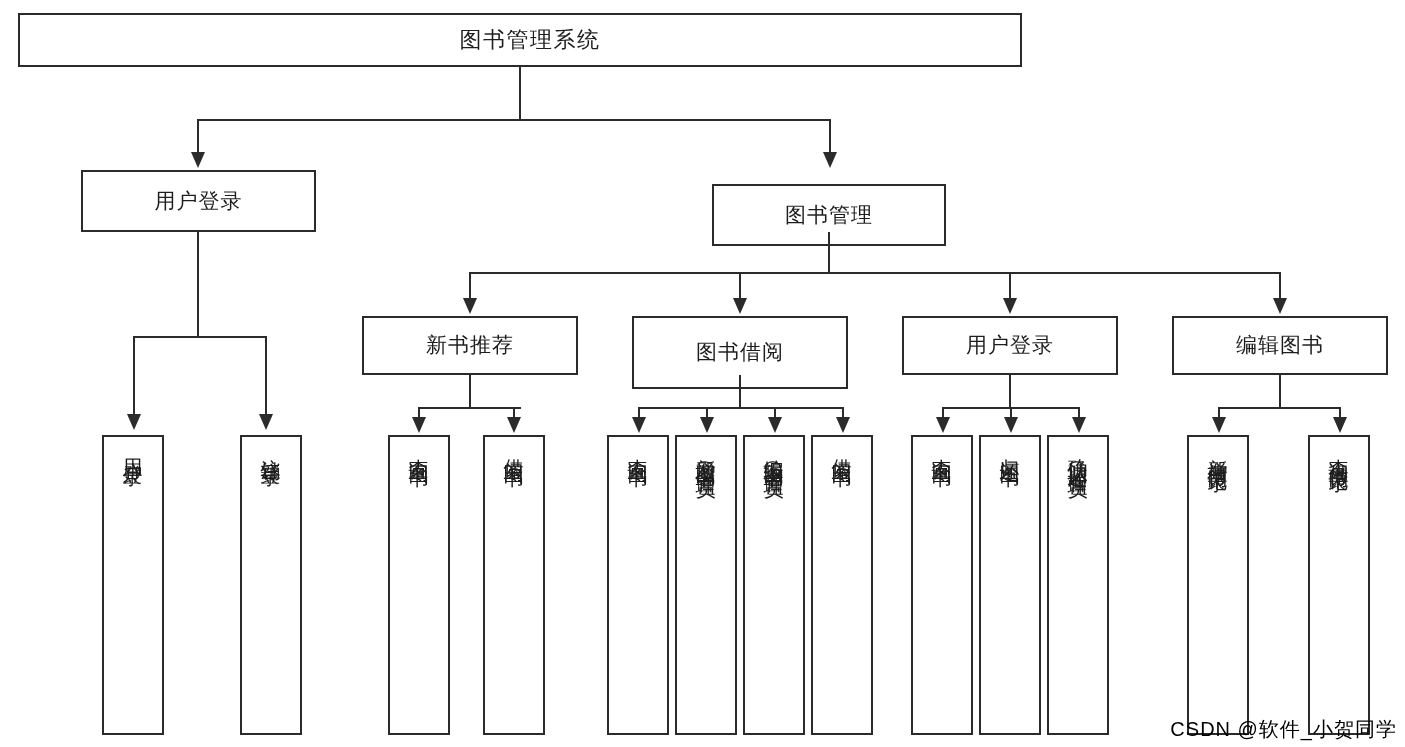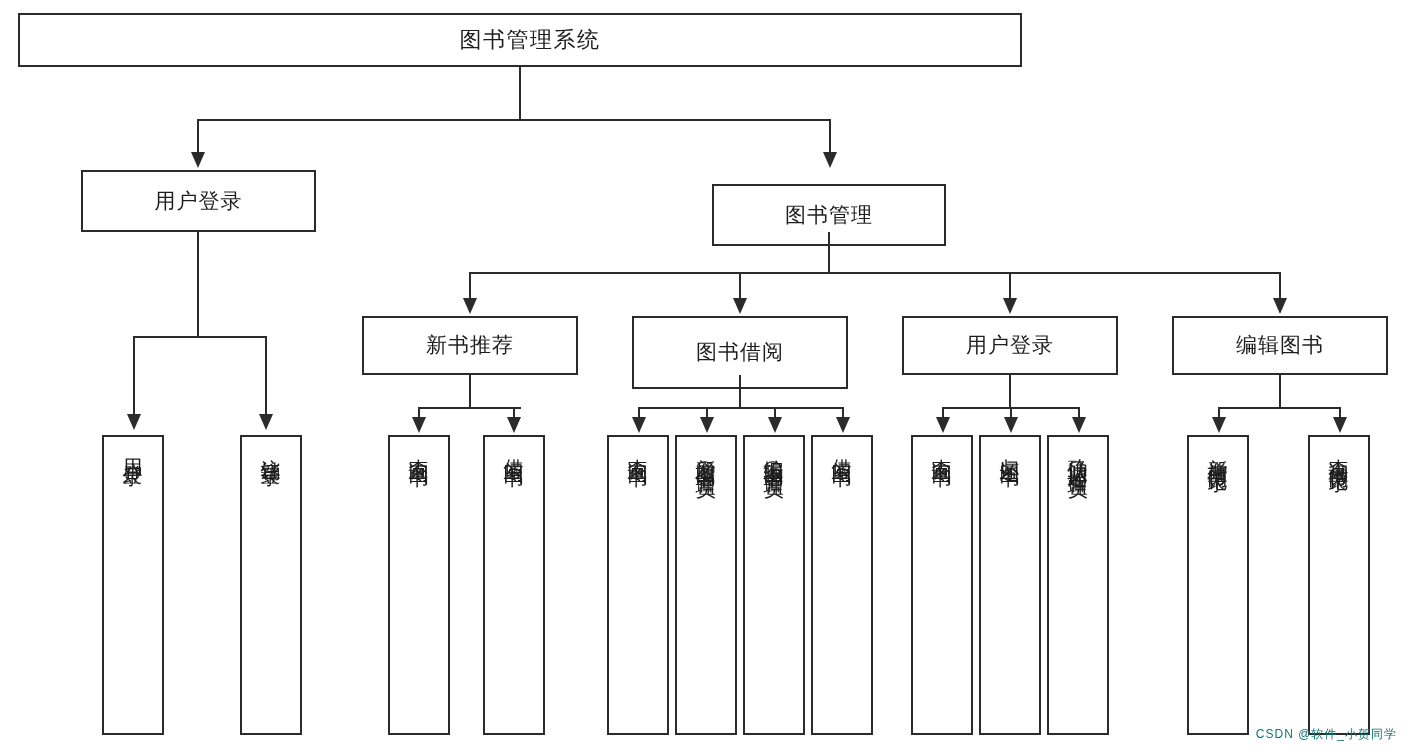--- a/index.html
+++ b/index.html
@@ -62,22 +62,22 @@
     width:0;height:0;
     border-left:7px solid transparent;
     border-right:7px solid transparent;
     border-top:16px solid #2b2b2b;
   }
   
   #watermark{
     position:absolute;
     right:8px;
     bottom:4px;
-    font-size:12px;
-    color:#0f766e;
+    font-size:20px;
+    color:#000000;
     letter-spacing:1px;
     white-space:nowrap;
     font-family:"Liberation Sans","DejaVu Sans",sans-serif;
   }
 </style>
 </head>
 <body>
 
 <div id="canvas">
 

